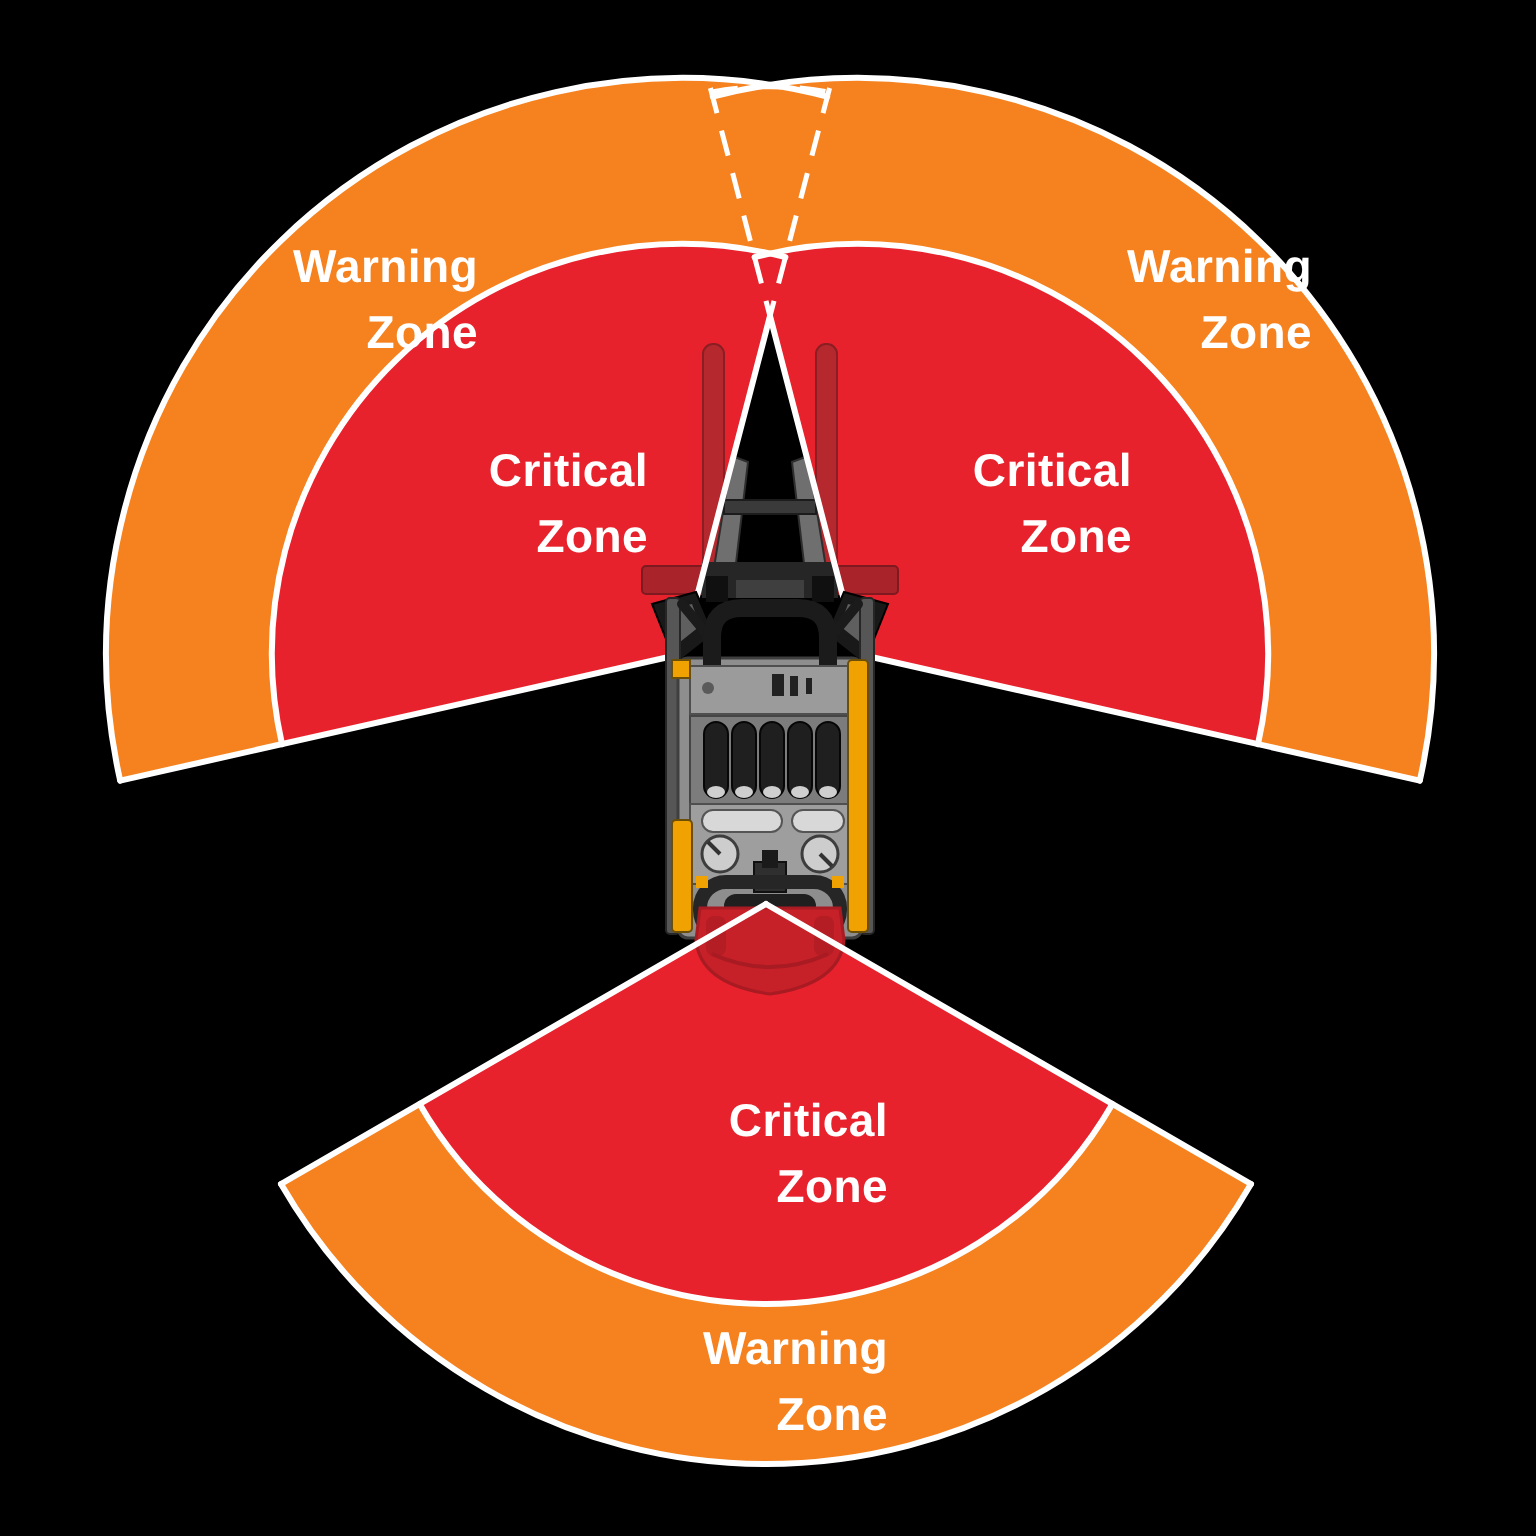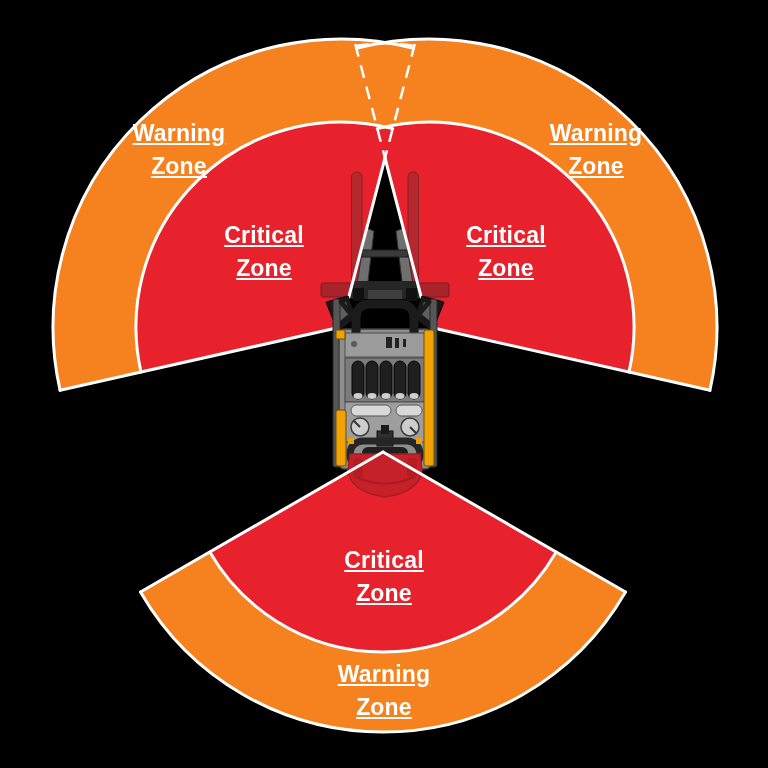--- a/index.html
+++ b/index.html
@@ -1,20 +1,20 @@
 <!DOCTYPE html>
 <html><head>
 <meta charset="utf-8">
 <style>
   html,body{margin:0;padding:0;background:#000;}
   .stage{position:relative;width:768px;height:768px;background:#000;overflow:hidden;
          font-family:"Liberation Sans",sans-serif;}
   .stage svg{position:absolute;left:0;top:0;}
   .zone-label{position:absolute;width:120px;color:#fff;font-size:23px;font-weight:bold;
-              line-height:33px;text-align:center;letter-spacing:.2px;text-decoration:underline;}
+              line-height:33px;text-align:right;letter-spacing:.2px;}
   .lbl-warn-tl{left:119px;top:117px;}
   .lbl-crit-tl{left:204px;top:219px;}
   .lbl-warn-tr{left:536px;top:117px;}
   .lbl-crit-tr{left:446px;top:219px;}
   .lbl-crit-b{left:324px;top:544px;}
   .lbl-warn-b{left:324px;top:658px;}
   .wstroke{fill:none;stroke:#fff;stroke-width:3;stroke-linecap:round;}
   .wdash{fill:none;stroke:#fff;stroke-width:2.5;stroke-linecap:butt;stroke-dasharray:13 9;}
 </style>
 </head>

